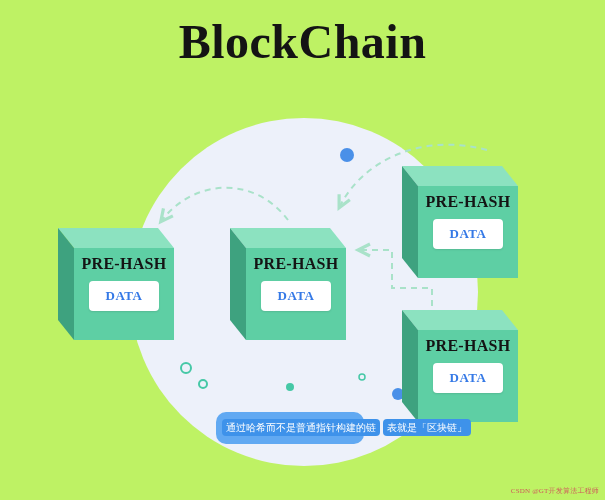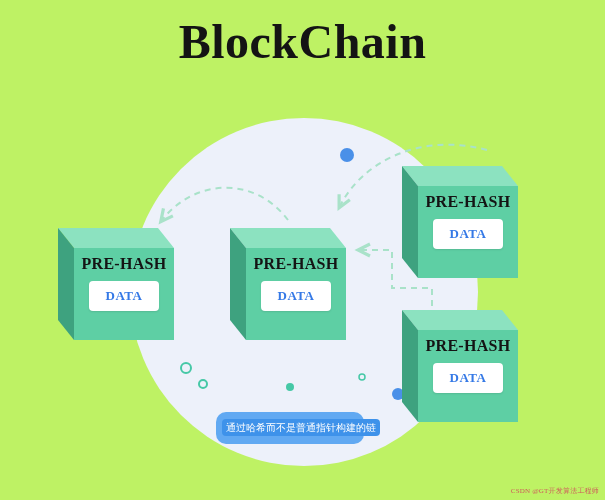--- a/index.html
+++ b/index.html
@@ -132,17 +132,18 @@
       <rect class="face-front" x="16" y="20" width="100" height="92"></rect>
     </svg>
     <div class="prehash">PRE-HASH</div>
     <div class="databox">
       <span>DATA</span>
     </div>
   </div>
 
   <div class="callout">
     <span class="chip">通过哈希而不是普通指针构建的链</span>
+    <span class="chip">表就是「区块链」</span>
   </div>
 
   <div class="watermark">CSDN @GT开发算法工程师</div>
 
 </div>
 
 </body></html>

